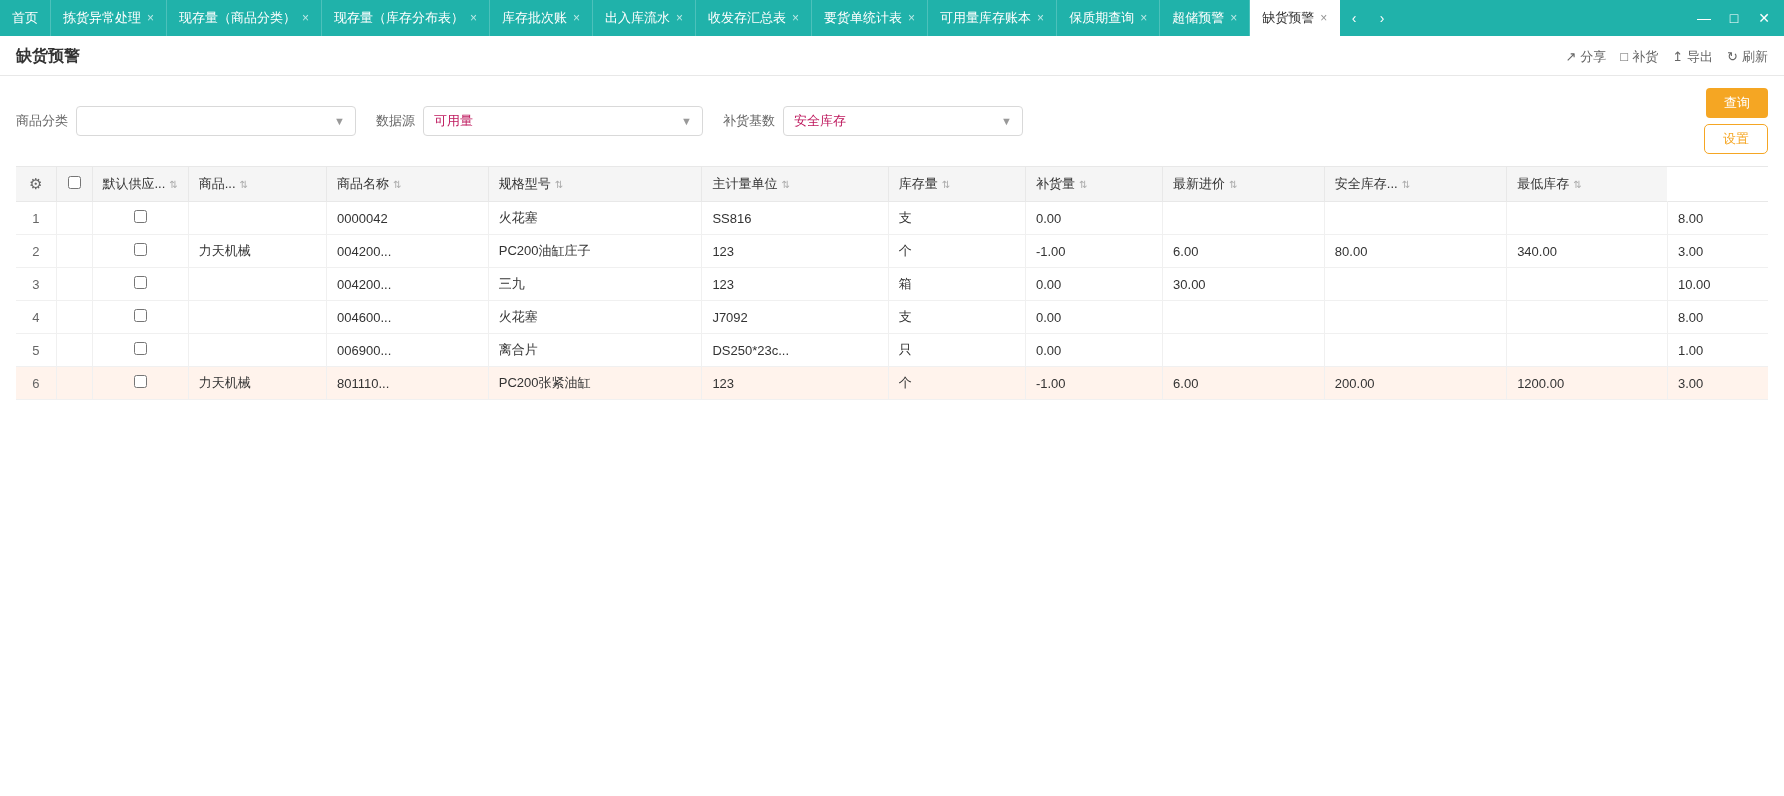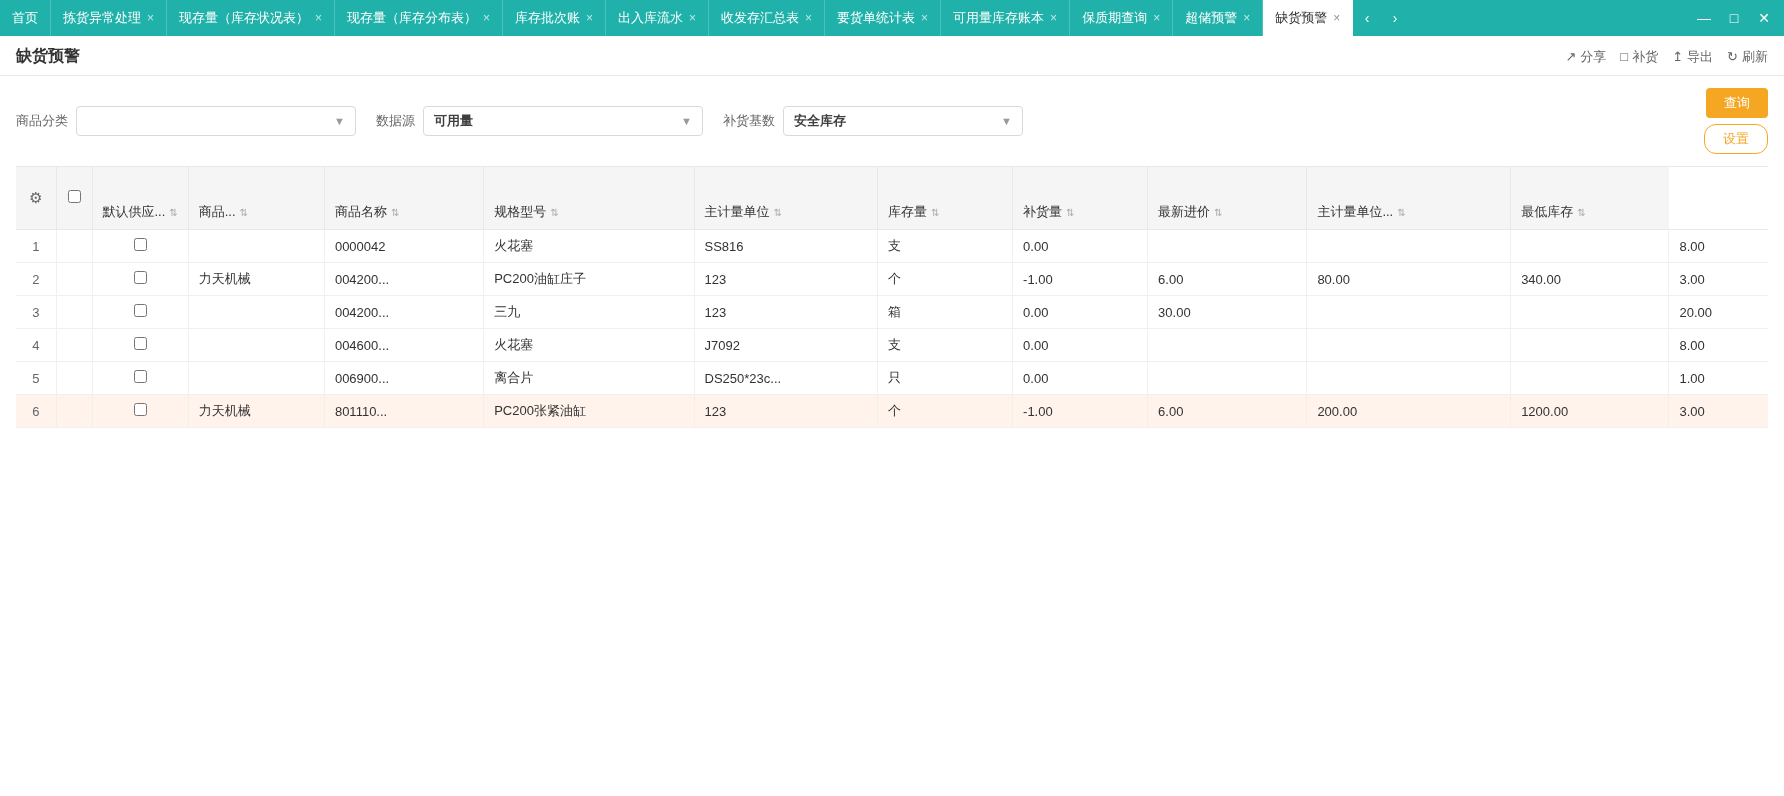--- a/index.html
+++ b/index.html
@@ -131,22 +131,21 @@
       width: 280px;
       height: 30px;
       cursor: pointer;
       background: #fff;
       justify-content: space-between;
       font-size: 13px;
       color: #333;
     }
     .filter-select-value {
       flex: 1;
-      color: #404040;
-      font-weight: bold;
+      color: #be185d;
     }
     .filter-select-arrow {
       color: #999;
       font-size: 11px;
     }
     .filter-actions {
       margin-left: auto;
       display: flex;
       flex-direction: column;
       gap: 6px;
@@ -159,21 +158,21 @@
       border-radius: 4px;
       padding: 5px 18px;
       cursor: pointer;
       font-size: 13px;
       height: 30px;
     }
     .btn-settings {
       background: #fff;
       color: #f5a623;
       border: 1px solid #f5a623;
-      border-radius: 12px;
+      border-radius: 5px;
       padding: 5px 18px;
       cursor: pointer;
       font-size: 13px;
       height: 30px;
     }
 
     
     .table-container {
       padding: 0 16px 16px 16px;
       overflow-x: auto;
@@ -208,36 +207,36 @@
       border-right: 1px solid #f0f0f0;
     }
     tbody td:last-child { border-right: none; }
     .col-index { width: 40px; text-align: center; color: #666; }
     .col-checkbox { width: 36px; text-align: center; }
     .col-settings { width: 36px; text-align: center; }
     .settings-icon { color: #666; cursor: pointer; font-size: 15px; }
     input[type="checkbox"] { cursor: pointer; }
 
     
-    .th-sort { display: flex; align-items: center; gap: 4px; margin-top: 28px; }
+    .th-sort { display: flex; align-items: center; gap: 4px; }
     .sort-icon { color: #aaa; font-size: 10px; }
   </style>
 </head>
 <body>
 
 <div class="tab-bar">
   <div class="tab-item">
     <span>首页</span>
   </div>
   <div class="tab-item">
     <span>拣货异常处理</span>
     <span class="tab-close">×</span>
   </div>
   <div class="tab-item">
-    <span>现存量（库存状况表）</span>
+    <span>现存量（商品分类）</span>
     <span class="tab-close">×</span>
   </div>
   <div class="tab-item">
     <span>现存量（库存分布表）</span>
     <span class="tab-close">×</span>
   </div>
   <div class="tab-item">
     <span>库存批次账</span>
     <span class="tab-close">×</span>
   </div>
@@ -387,21 +386,21 @@
             </div>
           </th>
           <th>
             <div class="th-sort">
               <span>最新进价</span>
               <span class="sort-icon">⇅</span>
             </div>
           </th>
           <th>
             <div class="th-sort">
-              <span>主计量单位...</span>
+              <span>安全库存...</span>
               <span class="sort-icon">⇅</span>
             </div>
           </th>
           <th>
             <div class="th-sort">
               <span>最低库存</span>
               <span class="sort-icon">⇅</span>
             </div>
           </th>
         </tr>
@@ -449,21 +448,21 @@
       </td>
       <td></td>
       <td>004200...</td>
       <td>三九</td>
       <td>123</td>
       <td>箱</td>
       <td>0.00</td>
       <td>30.00</td>
       <td></td>
       <td></td>
-      <td>20.00</td>
+      <td>10.00</td>
     </tr>
           <tr>
             <td class="col-index">4</td>
       <td class="col-settings"></td>
       <td class="col-checkbox">
         <input type="checkbox" style="">
       </td>
       <td></td>
       <td>004600...</td>
       <td>火花塞</td>

